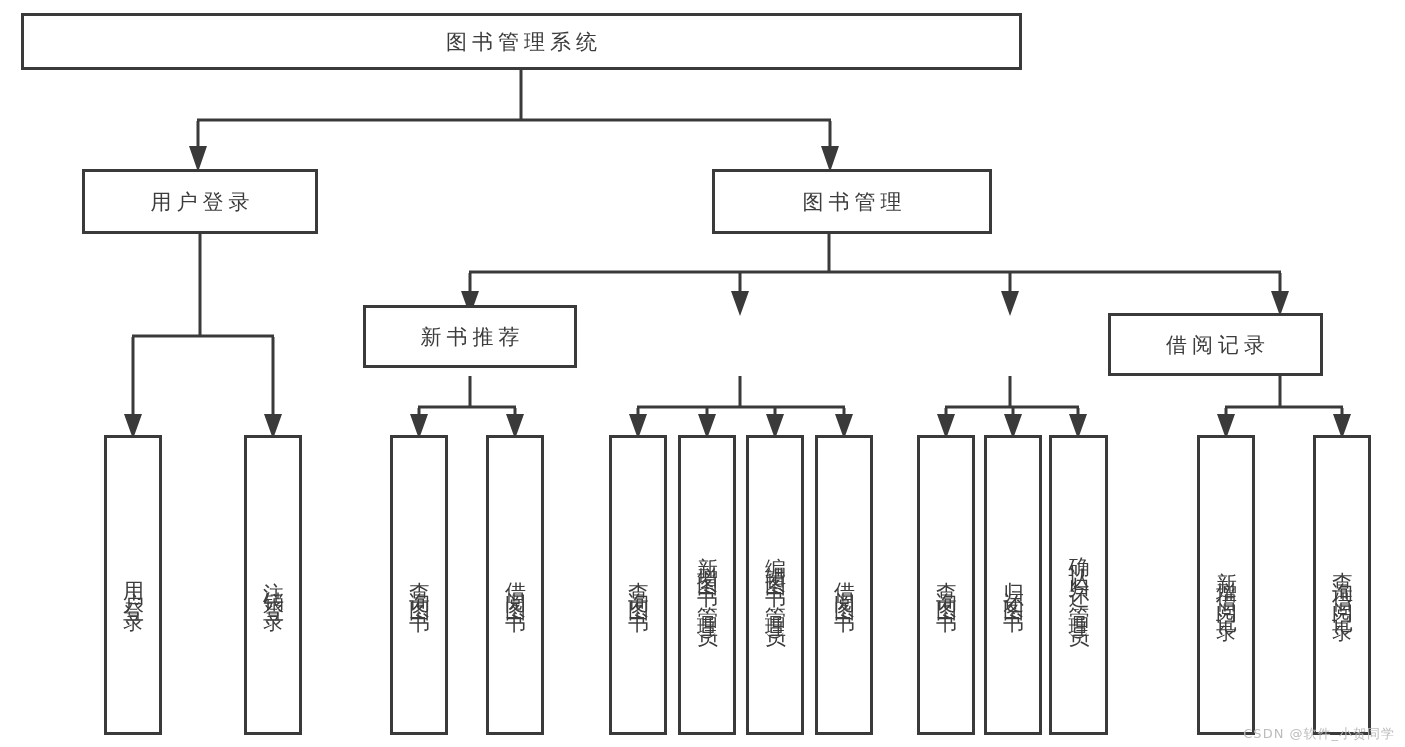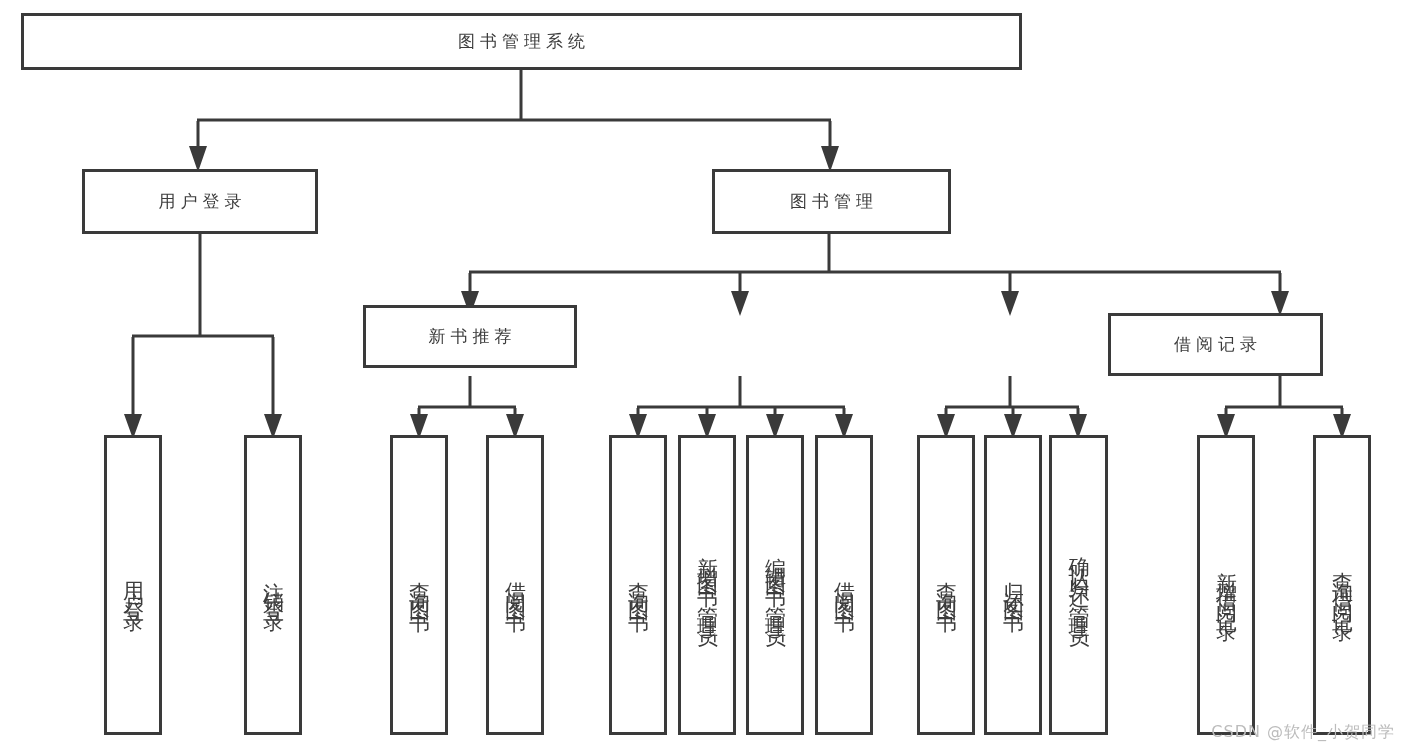--- a/index.html
+++ b/index.html
@@ -23,36 +23,36 @@
   }
   .node{
     position:absolute;
     box-sizing:border-box;
     background:#ffffff;
     border:3px solid var(--line);
     display:flex;align-items:center;justify-content:center;
     color:var(--text);
   }
   .node-h span{
-    font-size:17px;
+    font-size:21px;
     letter-spacing:5px;
     white-space:nowrap;
     text-indent:5px; 
   }
   .node-v span{
     writing-mode:vertical-rl;
     text-orientation:mixed;
     font-size:21px;
     letter-spacing:10px;
     line-height:1;
   }
   .watermark{
     position:absolute;
     right:10px;bottom:4px;
-    font-size:16px;
+    font-size:13px;
     letter-spacing:1px;
     color:var(--watermark);
     white-space:nowrap;
   }
 </style>
 </head>
 <body>
 
 <div class="canvas">
 
@@ -111,21 +111,21 @@
              M1333 414 H1351 L1342 439 Z"></path>
   </svg>
 
   <div class="node node-h" style="left:21px;top:13px;width:1001px;height:57px">
     <span>图书管理系统</span>
   </div>
 
   <div class="node node-h" style="left:82px;top:169px;width:236px;height:65px">
     <span>用户登录</span>
   </div>
-  <div class="node node-h" style="left:712px;top:169px;width:239px;height:65px">
+  <div class="node node-h" style="left:712px;top:169px;width:280px;height:65px">
     <span>图书管理</span>
   </div>
 
   <div class="node node-h" style="left:363px;top:305px;width:214px;height:63px">
     <span>新书推荐</span>
   </div>
   <div class="node node-h" style="left:1108px;top:313px;width:215px;height:63px">
     <span>借阅记录</span>
   </div>
 

